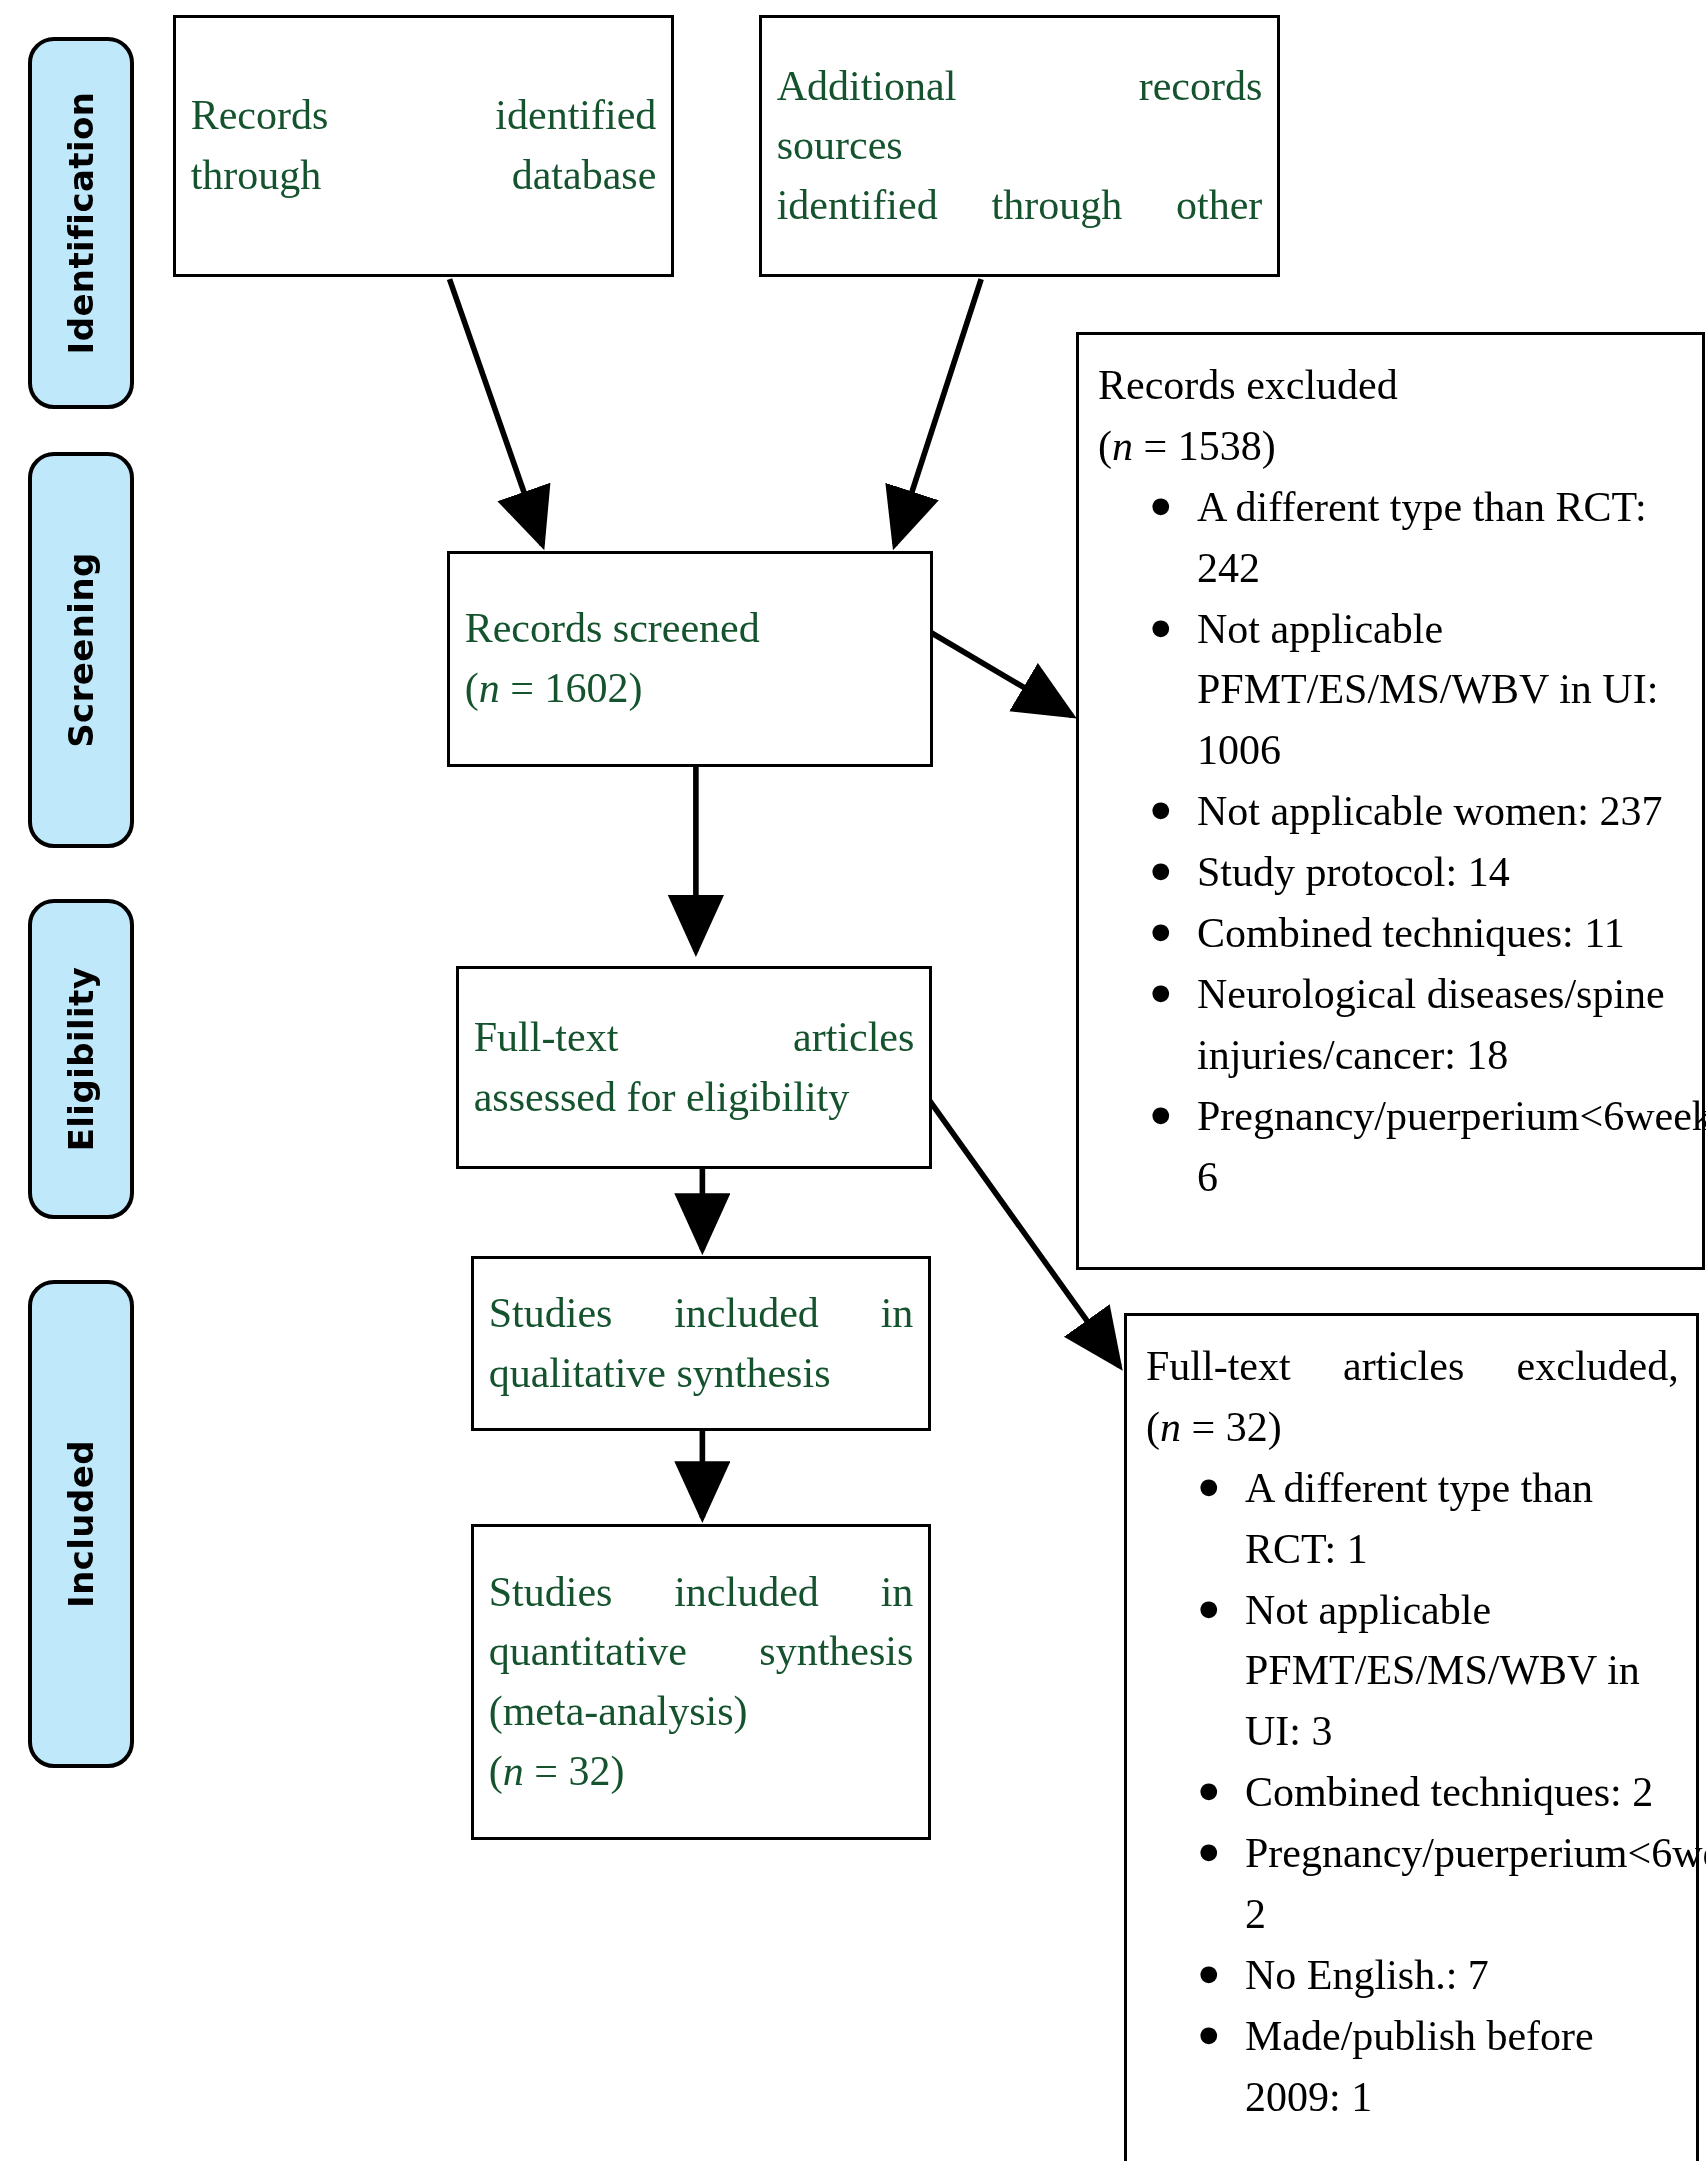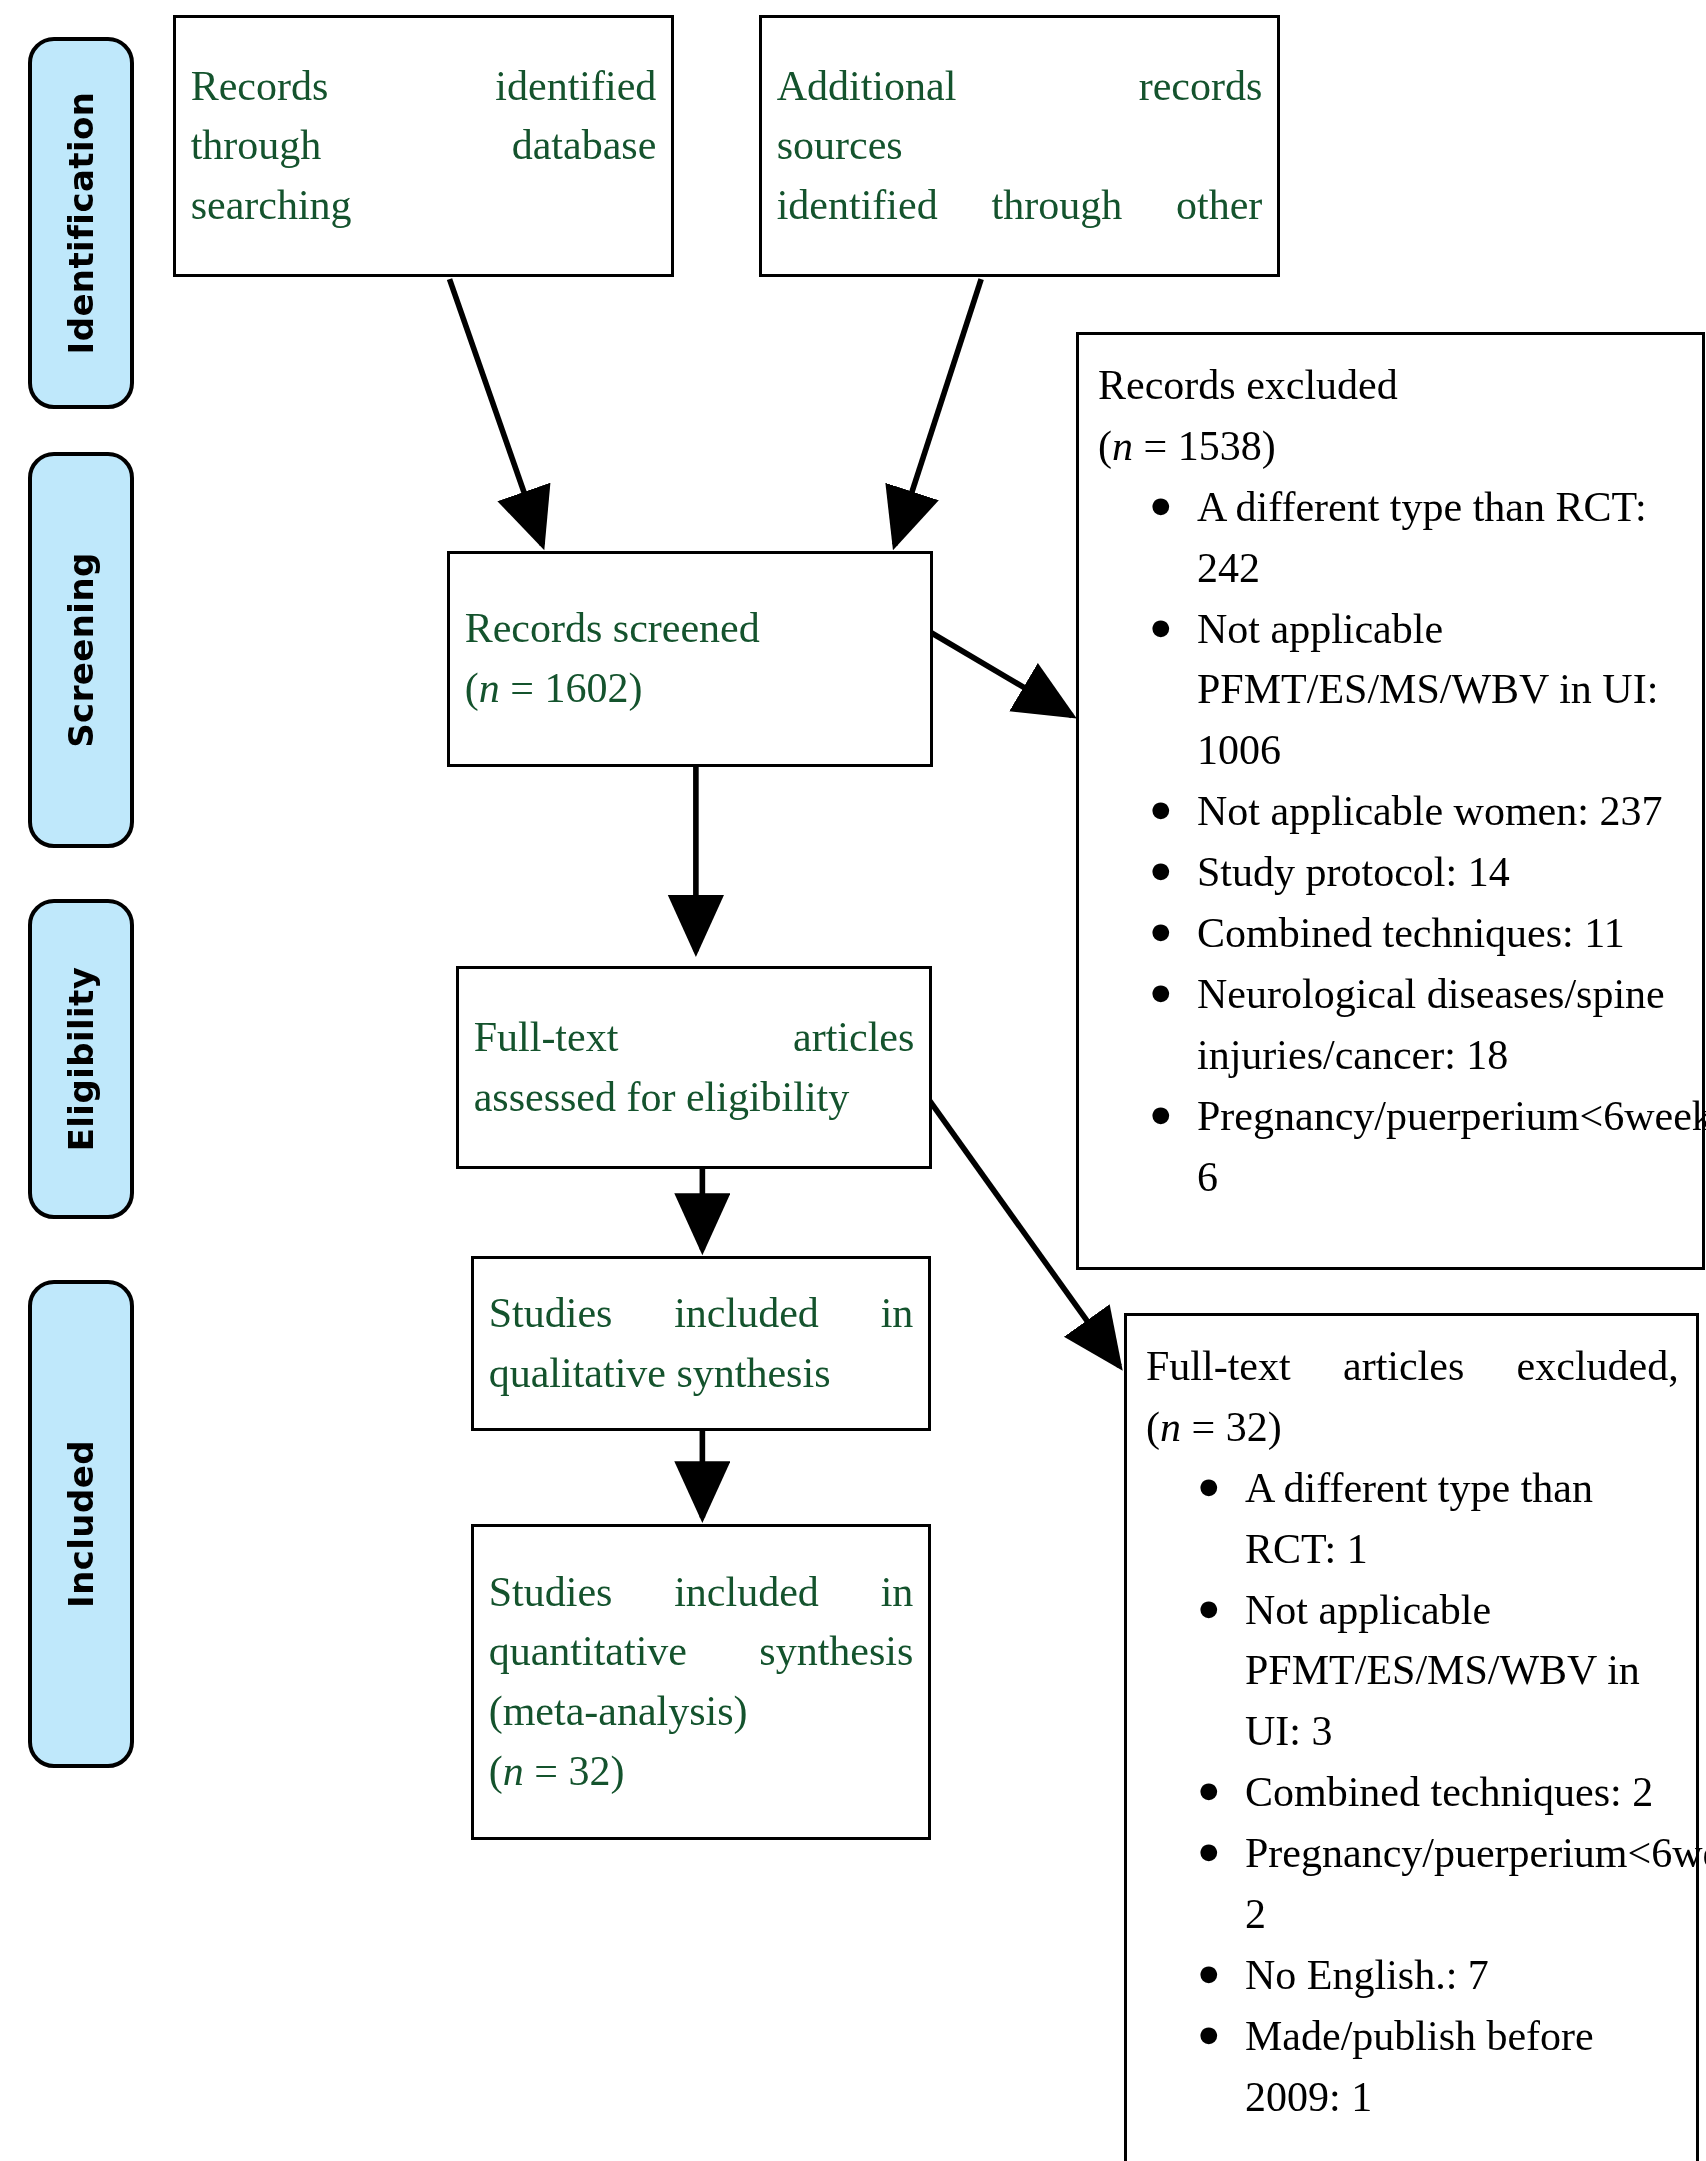--- a/index.html
+++ b/index.html
@@ -130,21 +130,20 @@
     <span class="label">Eligibility</span>
   </div>
 
   <div class="stage-tab" style="left:28px;top:1280px;width:106px;height:488px;">
     <span class="label">Included</span>
   </div>
 
   <div class="flow-box" style="left:173px;top:15px;width:501px;height:262px;">
     <div class="line">Records           identified</div>
     <div class="line">through           database</div>
-    <div class="line last">searching</div>
   </div>
 
   <div class="flow-box" style="left:759px;top:15px;width:521px;height:262px;justify-content:center;">
     <div class="line">Additional                records</div>
     <div class="line last">sources</div>
     <div class="line">identified    through    other</div>
   </div>
 
   <div class="flow-box" style="left:447px;top:551px;width:486px;height:216px;">
     <div class="line plain">Records screened</div>

